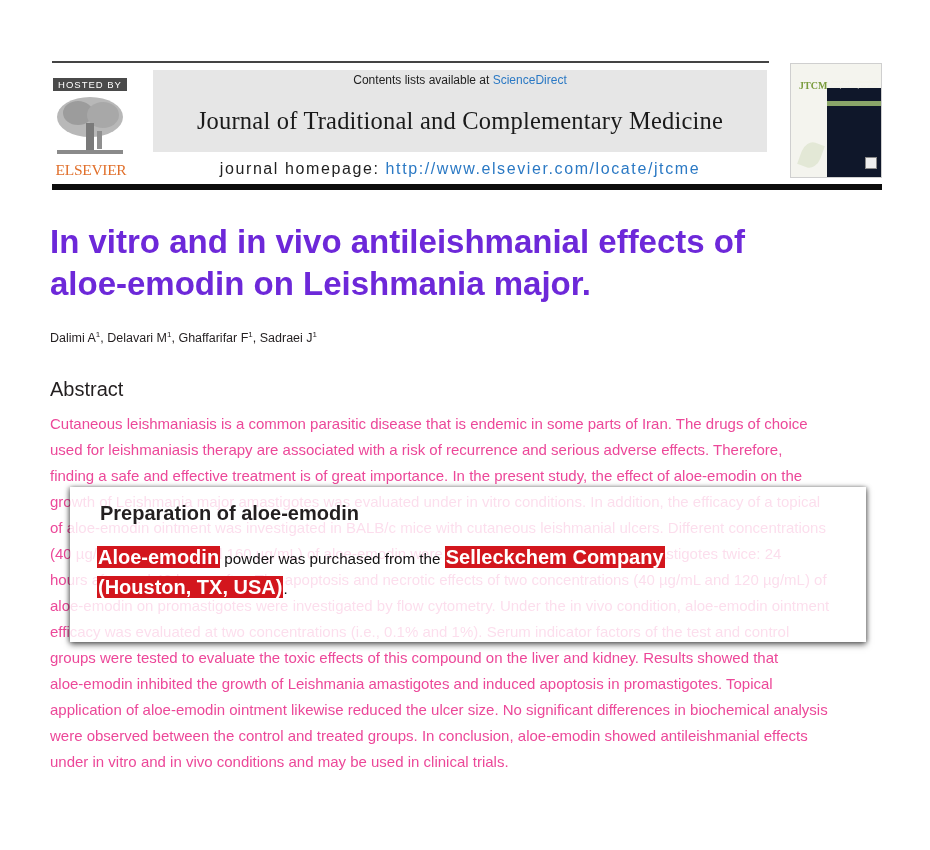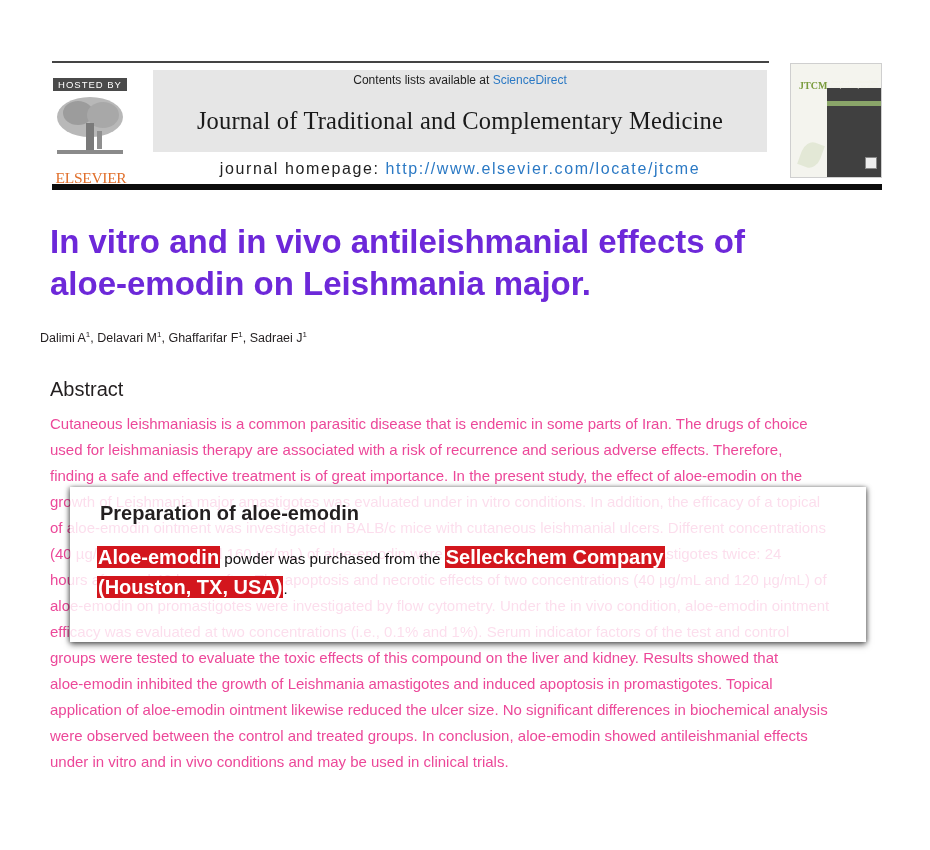--- a/index.html
+++ b/index.html
@@ -11,40 +11,40 @@
   .masthead-rule { position: absolute; left: 52px; top: 184px; width: 830px; height: 6px; background: #0d0d0d; }
 
   .publisher { position: absolute; left: 52px; top: 78px; width: 78px; height: 100px; }
   .hosted-by {
     background: #4a4a4a; color: #fff; font-size: 9.5px; letter-spacing: 1px; text-align: center;
     height: 13px; line-height: 13px; width: 74px; margin-left: 1px;
   }
   .tree { width: 74px; height: 62px; margin-top: 4px; margin-left: 1px; }
   .elsevier {
     font-family: "Liberation Serif", serif; color: #e1702c; font-size: 15.5px; text-align: center;
-    margin-top: 8px; letter-spacing: -0.3px;
+    margin-top: 0px; letter-spacing: -0.3px;
   }
 
   .banner {
     position: absolute; left: 153px; top: 70px; width: 614px; height: 82px; background: #e6e6e6;
   }
   .contents-line { position: absolute; top: 3px; left: 0; right: 0; text-align: center; font-size: 12px; color: #222; }
   .contents-line .sd { color: #2b79c4; }
   .journal-title {
     position: absolute; top: 37px; left: 0; right: 0; text-align: center;
     font-family: "Liberation Serif", serif; font-size: 24.5px; color: #1a1a1a; letter-spacing: 0.2px;
   }
   .homepage {
     position: absolute; top: 90px; left: 0; right: 0; text-align: center;
     font-size: 16px; letter-spacing: 1.6px; color: #222;
   }
   .homepage .url { color: #2b79c4; }
 
   .cover {
-    position: absolute; left: 790px; top: 63px; width: 92px; height: 115px; background: #404040;
+    position: absolute; left: 790px; top: 63px; width: 92px; height: 115px; background: #0f172a;
     border: 1px solid #cfcfcf; box-sizing: border-box; overflow: hidden;
   }
   .cover .left-strip { position: absolute; left: 0; top: 0; width: 6px; height: 100%; background: #f4f4ee; }
   .cover .top-white { position: absolute; left: 6px; top: 0; right: 0; height: 24px; background: #f4f4ee; }
   .cover .logo-block { position: absolute; left: 6px; top: 0; width: 30px; height: 115px; background: #f4f4ee; }
   .cover .logo {
     position: absolute; left: 8px; top: 16px; font-family: "Liberation Serif", serif; font-size: 10px;
     color: #7a9c3d; font-weight: bold;
   }
   .cover .jt {
@@ -55,21 +55,21 @@
   .cover .leaf {
     position: absolute; left: 10px; top: 78px; width: 20px; height: 26px; border-radius: 50% 0 50% 0;
     background: #e3e8d6; transform: rotate(20deg);
   }
   .cover .qr { position: absolute; right: 4px; bottom: 8px; width: 10px; height: 10px; background: #eee; border: 1px solid #888; }
 
   .paper-title {
     position: absolute; left: 50px; top: 221px; width: 820px;
     font-size: 33px; font-weight: bold; line-height: 42px; color: #6d28d9; letter-spacing: 0px;
   }
-  .authors { position: absolute; left: 40px; top: 330px; font-size: 12.5px; color: #231f20; }
+  .authors { position: absolute; left: 50px; top: 330px; font-size: 12.5px; color: #231f20; }
   .authors sup { font-size: 8px; }
 
   .abstract-heading { position: absolute; left: 50px; top: 378px; font-size: 20px; font-weight: normal; color: #231f20; }
 
   .abstract-body {
     position: absolute; left: 50px; top: 411px; width: 840px;
     font-size: 15px; line-height: 26px; color: #ec4899;
   }
   .abstract-body .line { white-space: nowrap; height: 26px; }
 

